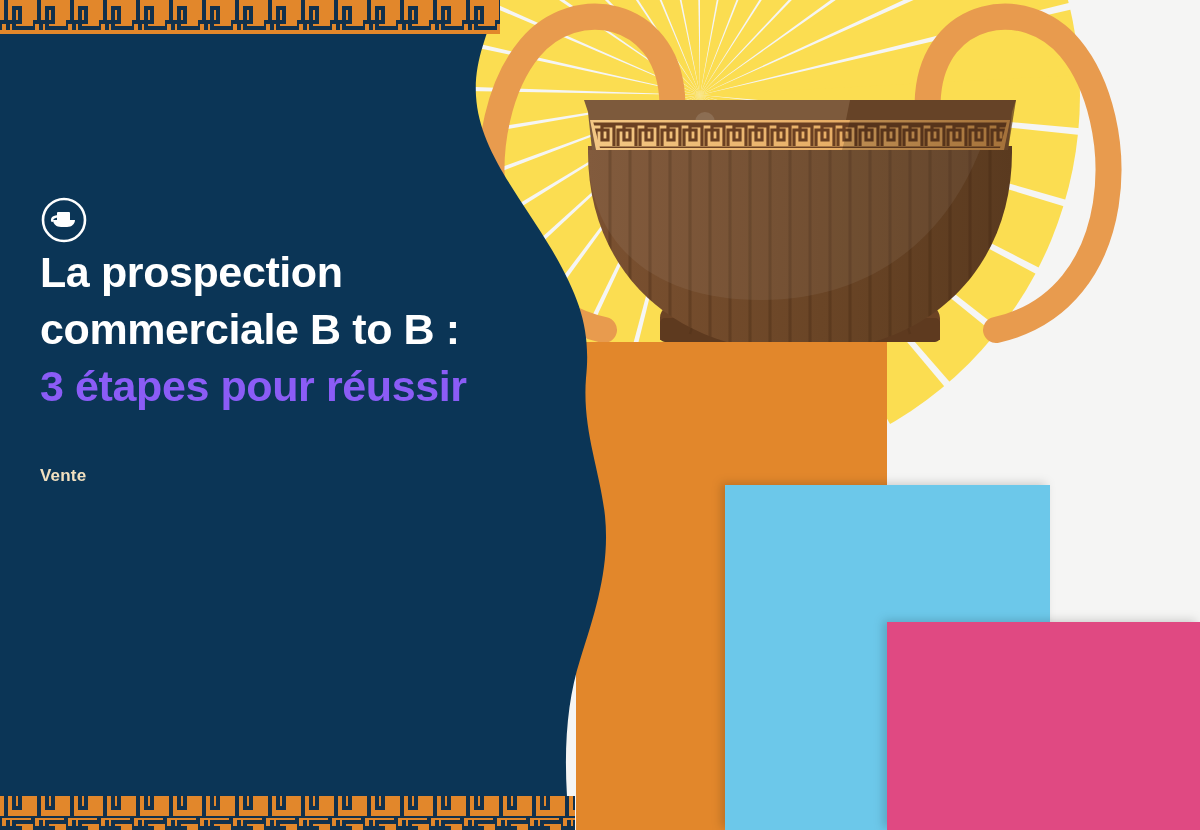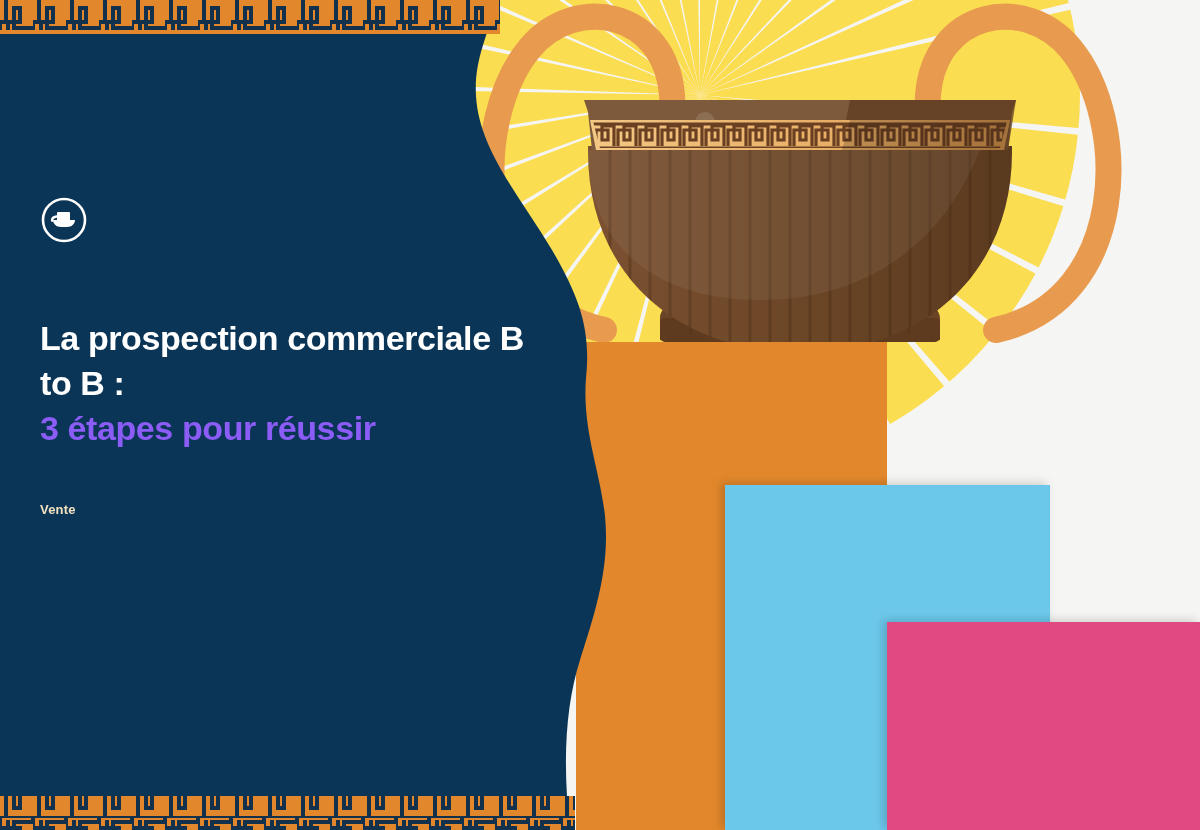--- a/index.html
+++ b/index.html
@@ -18,31 +18,30 @@
 
   
   .copy{
     position:absolute; left:40px; top:196px;
     width:520px; z-index:40;
   }
   .logo-badge{
     width:48px; height:48px; display:block;
   }
   .headline{
-    margin-top:72px;
-    font-size:34px;
+    font-size:43px;
     font-weight:700;
     line-height:1.33;
     letter-spacing:-0.4px;
     color:#ffffff;
   }
   .headline .accent{ color:#8b5cf6; display:block; }
   .category{
     margin-top:50px;
-    font-size:13px;
+    font-size:17px;
     font-weight:700;
     letter-spacing:0.2px;
     color:#f2e0bf;
   }
 </style>
 </head>
 <body>
 
 <div id="canvas">
 

